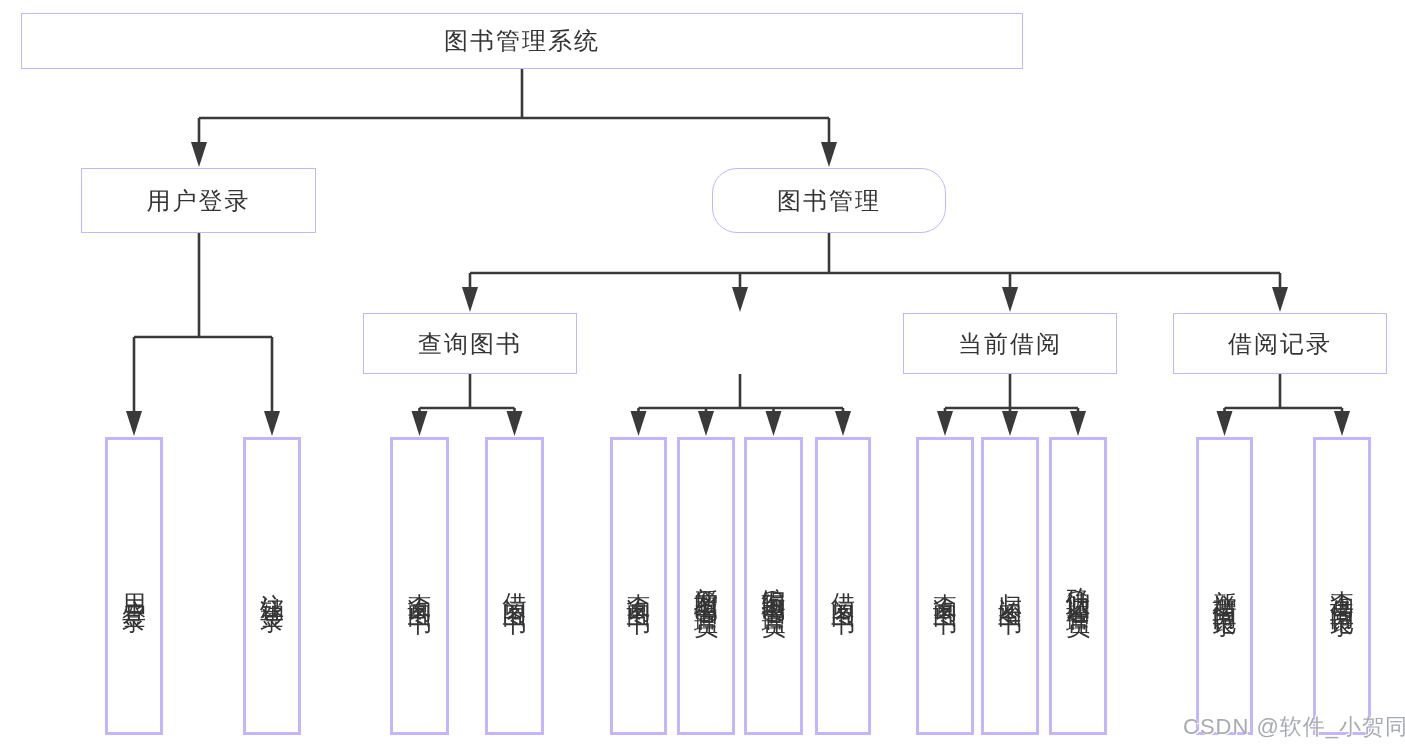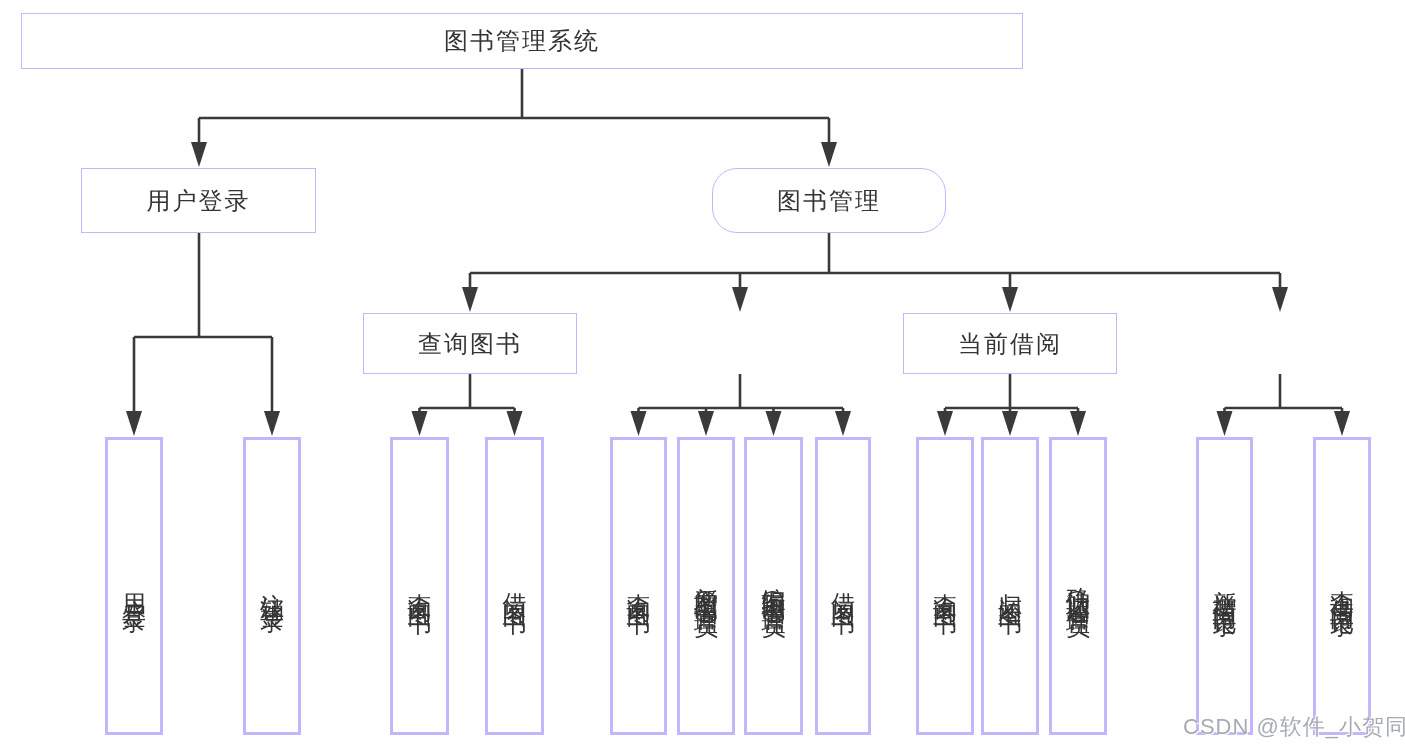--- a/index.html
+++ b/index.html
@@ -116,20 +116,21 @@
     </g>
   </svg>
 
   <div class="node" style="left:21px;top:13px;width:1002px;height:56px;">图书管理系统</div>
 
   <div class="node" style="left:81px;top:168px;width:235px;height:65px;">用户登录</div>
   <div class="node" style="left:712px;top:168px;width:234px;height:65px;border-radius:25px;">图书管理</div>
 
   <div class="node" style="left:363px;top:313px;width:214px;height:61px;">查询图书</div>
   <div class="node" style="left:903px;top:313px;width:214px;height:61px;">当前借阅</div>
+  <div class="node" style="left:1173px;top:313px;width:214px;height:61px;">借阅记录</div>
 
   <div class="node leaf" style="left:105px;top:437px;width:58px;height:298px;">用户登录</div>
   <div class="node leaf" style="left:243px;top:437px;width:58px;height:298px;">注销登录</div>
 
   <div class="node leaf" style="left:390px;top:437px;width:59px;height:298px;">查询图书</div>
   <div class="node leaf" style="left:485px;top:437px;width:59px;height:298px;">借阅图书</div>
 
   <div class="node leaf" style="left:610px;top:437px;width:57px;height:298px;">查询图书</div>
   <div class="node leaf" style="left:677px;top:437px;width:58px;height:298px;letter-spacing:4px;">新增图书（管理员）</div>
   <div class="node leaf" style="left:744px;top:437px;width:59px;height:298px;letter-spacing:4px;">编辑图书（管理员）</div>

